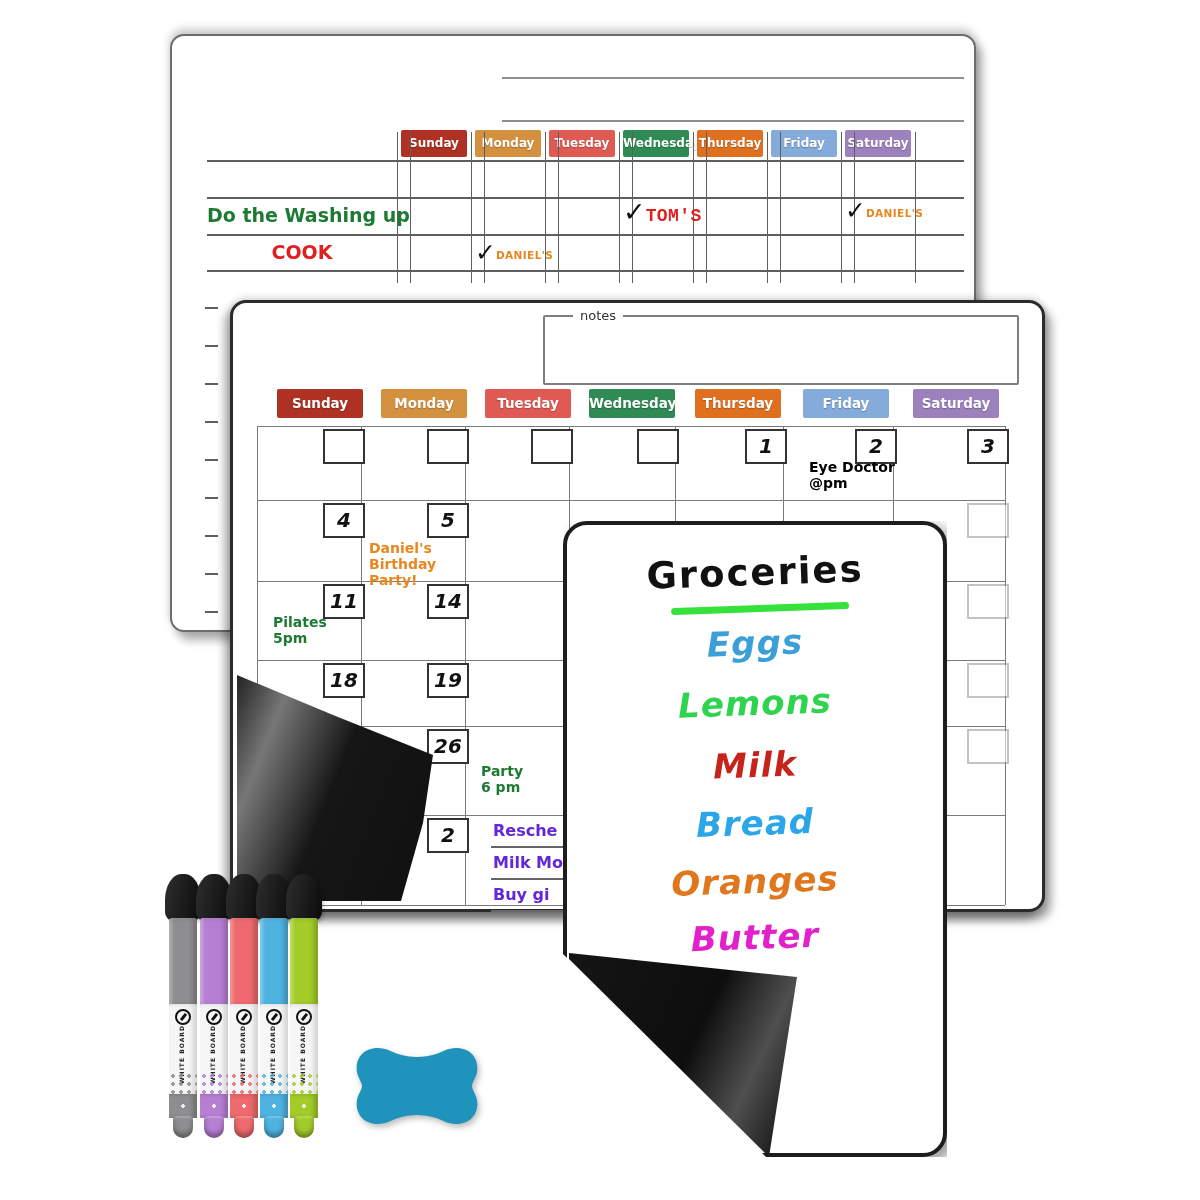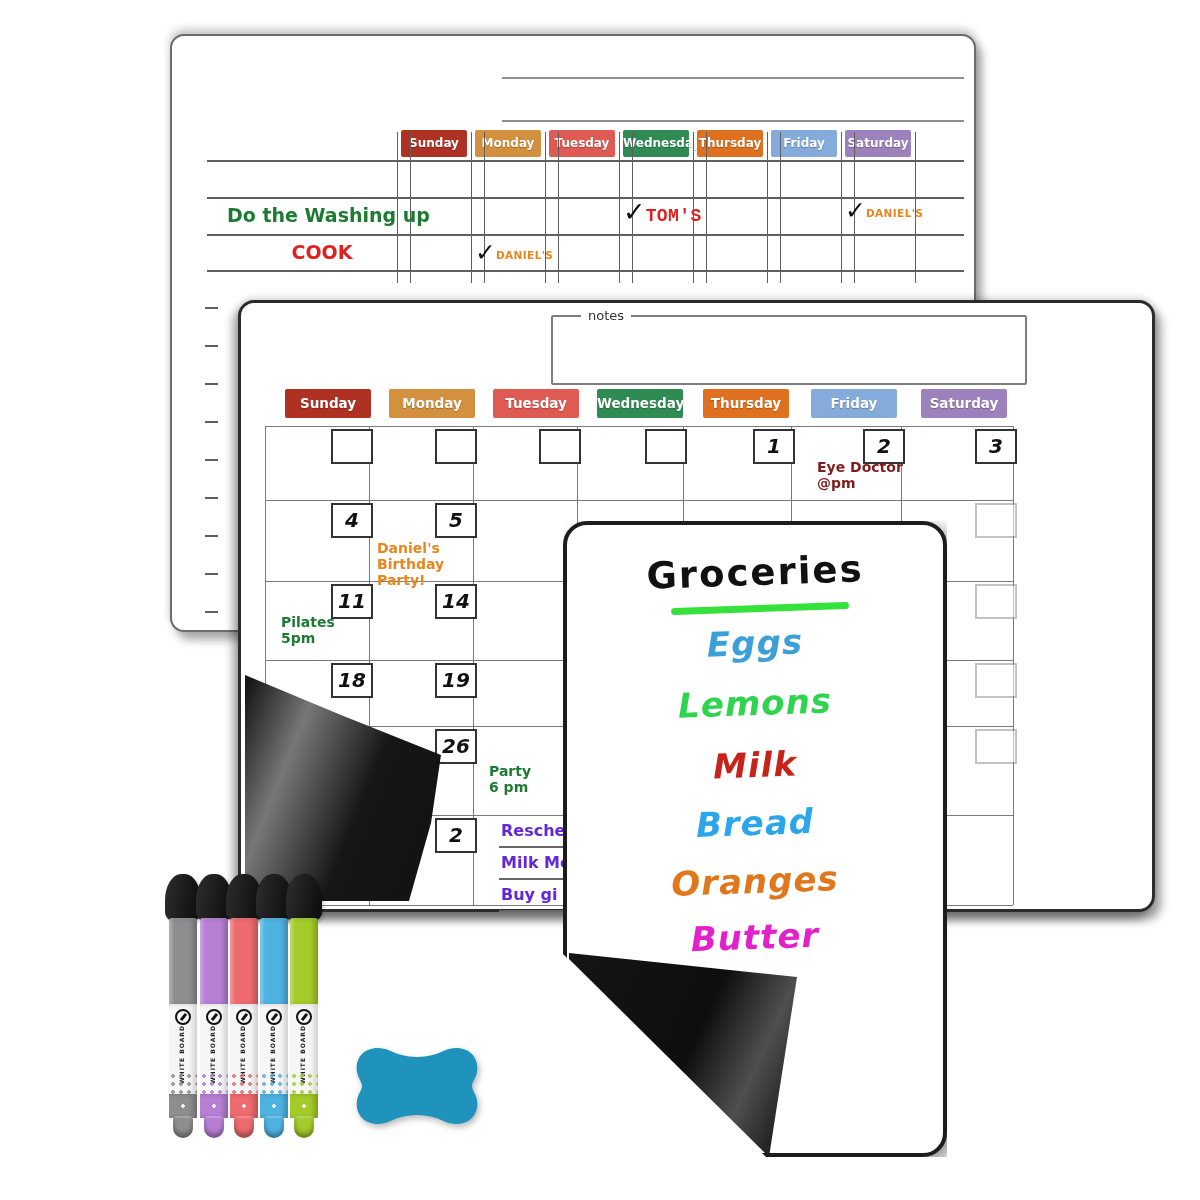--- a/index.html
+++ b/index.html
@@ -11,29 +11,29 @@
   .weekly{left:170px;top:34px;width:806px;height:598px;border:2px solid #6c6c6c;border-radius:14px;
           box-shadow:0 -5px 8px rgba(0,0,0,.22), 6px 8px 10px rgba(0,0,0,.33);z-index:1;}
   .w-title{position:absolute;left:336px;width:330px;font-size:23px;font-weight:bold;letter-spacing:.5px;}
   .t1{top:10px;} .t2{top:52px;}
   .underline{position:absolute;left:330px;width:462px;height:2px;background:#8f8f8f;}
   .u1{top:41px;} .u2{top:84px;}
   .chip{position:absolute;color:#fff;font-weight:bold;text-align:center;border-radius:2px;
         text-shadow:0 1px 1px rgba(0,0,0,.25);}
   .weekly .chip{font-size:12px;line-height:27px;}
   .vl,.hl,.stub{position:absolute;background:#5f5f5f;}
-  .wlabel{position:absolute;font-weight:bold;font-size:19px;text-align:center;white-space:nowrap;margin-left:20px;}
+  .wlabel{position:absolute;font-weight:bold;font-size:19px;text-align:center;white-space:nowrap;}
   .wentry{position:absolute;display:flex;align-items:flex-start;white-space:nowrap;}
   .check{font-weight:bold;color:#111;line-height:1;}
   .ename{font-weight:bold;letter-spacing:.4px;}
   .wentry.large .check{font-size:27px;} .wentry.large .ename{font-size:18px;margin-top:8px;font-family:Liberation Mono, monospace;}
   .wentry.small .check{font-size:25px;} .wentry.small .ename{font-size:10.5px;margin-top:9px;}
 
   
-  .monthly{left:238px;top:300px;width:917px;height:612px;border:3px solid #2b2b2b;border-radius:16px;
+  .monthly{left:230px;top:300px;width:815px;height:612px;border:3px solid #2b2b2b;border-radius:16px;
            box-shadow:-6px 7px 9px rgba(0,0,0,.3), 6px 8px 10px rgba(0,0,0,.38), 0 -3px 6px rgba(0,0,0,.15);z-index:2;}
   .notes-box{position:absolute;left:310px;top:12px;width:472px;height:66px;border:2px solid #7e7e7e;
              border-radius:2px;background:#fff;}
   .notes-legend{position:absolute;top:-9px;left:28px;background:#fff;padding:0 7px;font-size:13px;color:#333;}
   .month-name{text-align:center;font-size:40px;font-weight:bold;color:#0d0d0d;letter-spacing:2px;
               margin-top:9px;}
   .monthly .chip{font-size:13.5px;line-height:29px;}
   .monthly .vl,.monthly .hl{background:#7a7a7a;}
   .datebox{position:absolute;width:38px;height:31px;background:#fff;border:2px solid #333;
            font-style:italic;font-weight:bold;font-size:20px;line-height:31px;text-align:center;color:#111;}
@@ -181,21 +181,21 @@
         <div class="hl" style="left: 24px; top: 512px; width: 748px; height: 1px; position: absolute;"></div>
         <div class="hl" style="left: 24px; top: 602px; width: 748px; height: 1px; position: absolute;"></div>
       </div>
     <div id="m-cells">
         <div class="datebox" style="left: 90px; top: 126px;"></div>
         <div class="datebox" style="left: 194px; top: 126px;"></div>
         <div class="datebox" style="left: 298px; top: 126px;"></div>
         <div class="datebox" style="left: 404px; top: 126px;"></div>
         <div class="datebox" style="left: 512px; top: 126px;">1</div>
         <div class="datebox" style="left: 622px; top: 126px;">2</div>
-        <div class="cellnote" style="left: 576px; top: 156px; color: #7f1d1d;">
+        <div class="cellnote" style="left: 576px; top: 156px; color: #000000;">
           <div>Eye Doctor</div>
           <div>@pm</div>
         </div>
         <div class="datebox" style="left: 734px; top: 126px;">3</div>
         <div class="datebox" style="left: 90px; top: 200px;">4</div>
         <div class="datebox" style="left: 194px; top: 200px;">5</div>
         <div class="cellnote" style="left: 136px; top: 237px; color: rgb(232, 134, 31);">
           <div>Daniel's</div>
           <div>Birthday</div>
           <div>Party!</div>

